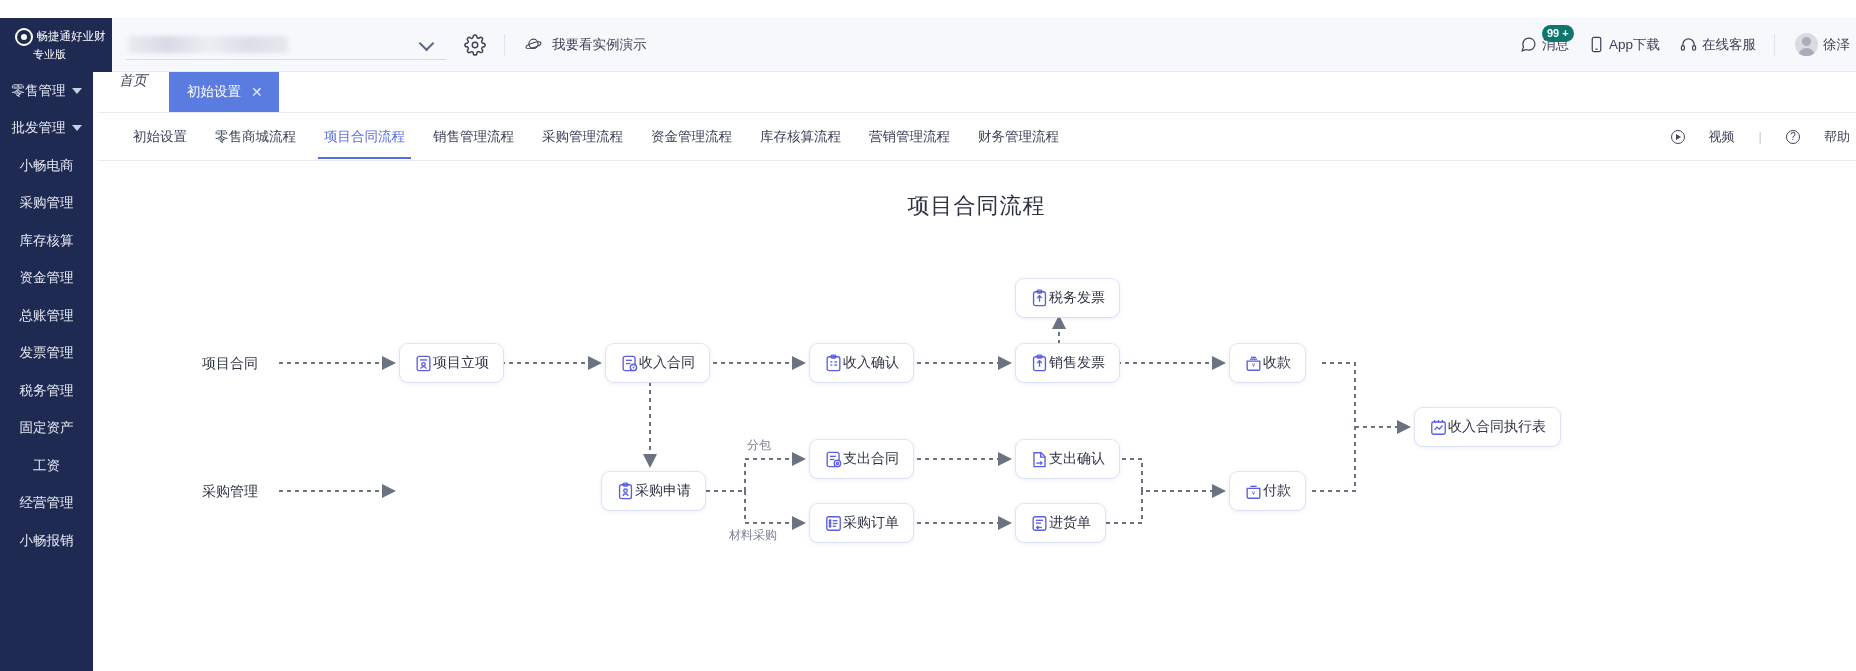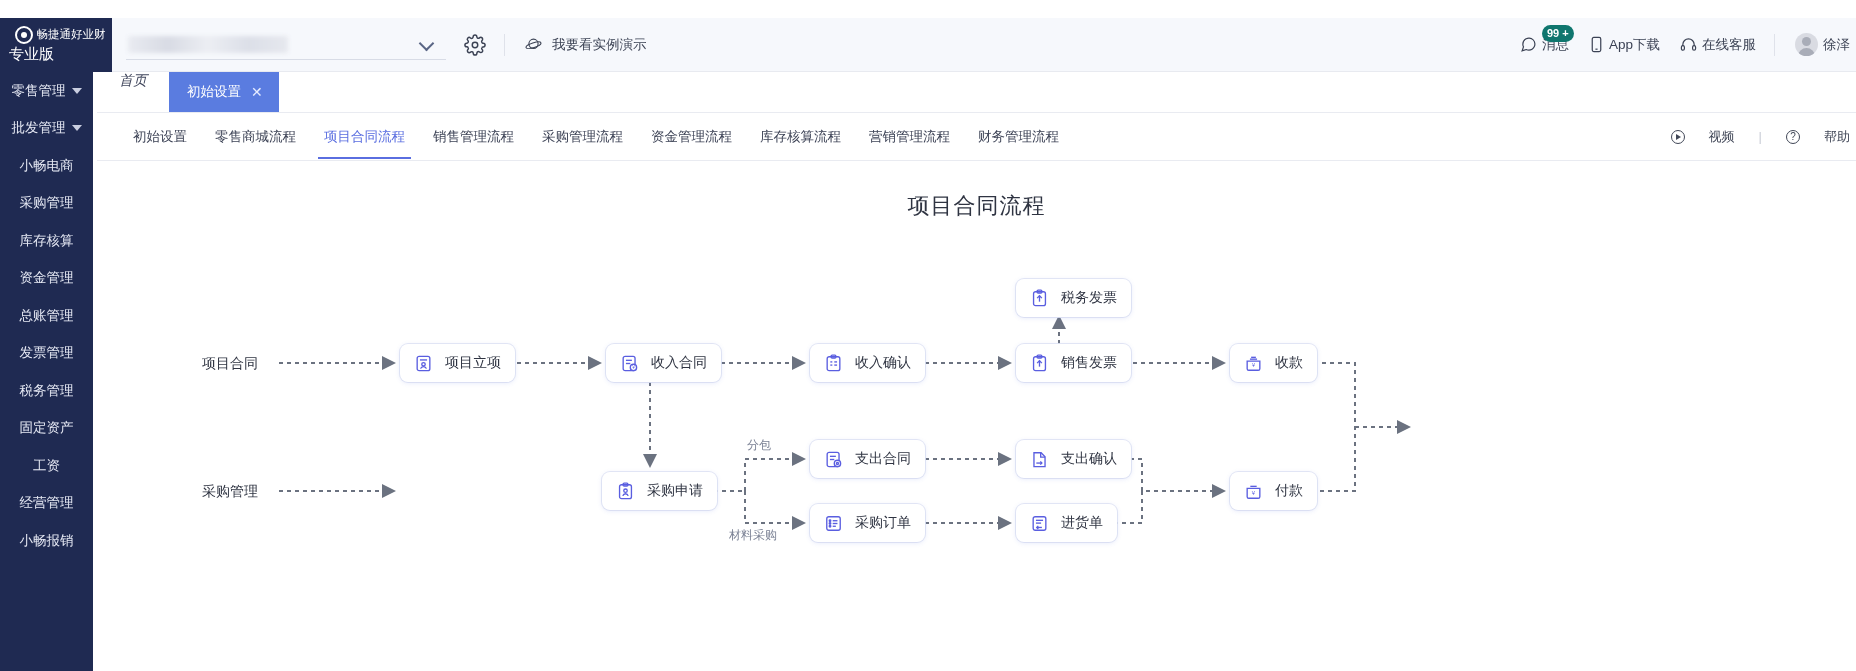--- a/index.html
+++ b/index.html
@@ -25,21 +25,21 @@
   .logo-row { display:flex; align-items:center; gap:4px;justify-content:center; }
   .logo-mark {
     width: 18px; height: 18px; border-radius: 50%;
     border: 2.5px solid #ffffff; position: relative; flex: none;
   }
   .logo-mark::after {
     content:""; position:absolute; left:4px; top:4px;
     width:6px; height:6px; border-radius:50%; background:#fff;
   }
   .logo-text { color:#ffffff; font-size:11.5px; letter-spacing:0px; white-space:nowrap; }
-  .logo-sub { color:#ffffff; font-size:15px; margin-top:1px; padding-left:1px; }
+  .logo-sub { color:#ffffff; font-size:11px; margin-top:1px; padding-left:1px;margin-left:24px; }
 
   .search-wrap {
     margin-left: 14px; width: 320px; height: 30px;
     border-bottom: 1px solid #d8dce6; position: relative;
     display:flex; align-items:center;
   }
   .search-blur {
     width: 160px; height: 17px; margin-left: 2px;
     background: linear-gradient(90deg,#e9ebf1 0%, #d8dbe4 25%, #eceef3 50%, #dcdfe8 75%, #e6e8ee 100%);
     filter: blur(2px); border-radius:2px;
@@ -124,21 +124,21 @@
 
   
   .canvas { position:absolute; left:97px; top:161px; width:1759px; height:510px; background:#ffffff; }
   .diagram-title {
     position:absolute; left:0; right:0; top:30px; text-align:center;
     font-size:22px; color:#2f3442; letter-spacing:1px;
   }
   #flow-svg { position:absolute; left:0; top:0; }
 
   .node {
-    position:absolute; display:flex; align-items:center; gap:12px;
+    position:absolute; display:flex; align-items:center; gap:0;
     background:#ffffff; border-radius:8px; padding:0 14px; height:38px;
     box-shadow: 0 1px 5px rgba(90,110,224,.16), 0 0 0 1px rgba(230,233,245,.9);
     font-size:14px; color:#2f3442; white-space:nowrap;
   }
   .node svg { flex:none; }
   .rowlabel { position:absolute; font-size:14px; color:#2f3442; white-space:nowrap; }
   .edgelabel { position:absolute; font-size:12px; color:#7a8194; white-space:nowrap; }
 </style>
 </head>
 <body>
@@ -387,20 +387,30 @@
     <div class="node" style="left:1133px; top:183px;">
       <svg width="19" height="19" viewBox="0 0 24 24" fill="none" stroke="#5a5ee0" stroke-width="1.7">
         <path d="M4 9h16v9.5a2 2 0 0 1-2 2H6a2 2 0 0 1-2-2z"></path>
           <path d="M7.5 6.5h9"></path>
           <path d="M9 4.2h6"></path>
         <text x="12" y="16.5" font-size="7" text-anchor="middle" fill="#5a5ee0" stroke="none">¥</text>
       </svg>
       <span>收款</span>
     </div>
 
+    <div class="node" style="left:1318px; top:247px;">
+      <svg width="19" height="19" viewBox="0 0 24 24" fill="none" stroke="#5a5ee0" stroke-width="1.7">
+        <rect x="3.5" y="5" width="17" height="15.5" rx="2.2"></rect>
+        <line x1="7" y1="2.5" x2="7" y2="5.5"></line>
+          <line x1="12" y1="2.5" x2="12" y2="5.5"></line>
+          <line x1="17" y1="2.5" x2="17" y2="5.5"></line>
+        <polyline points="7,15 10,11.5 13,14 17,9.5"></polyline>
+      </svg>
+      <span>收入合同执行表</span>
+    </div>
 
     <div class="node" style="left:505px; top:311px;">
       <svg width="19" height="19" viewBox="0 0 24 24" fill="none" stroke="#5a5ee0" stroke-width="1.7">
         <rect x="4.5" y="3.5" width="15" height="17.5" rx="2.5"></rect>
           <rect x="9" y="1.5" width="6" height="3.5" rx="1.2"></rect>
         <circle cx="12" cy="11" r="2.2"></circle>
           <path d="M8.6 17.5c.6-1.8 1.9-2.6 3.4-2.6s2.8.8 3.4 2.6"></path>
       </svg>
       <span>采购申请</span>
     </div>

